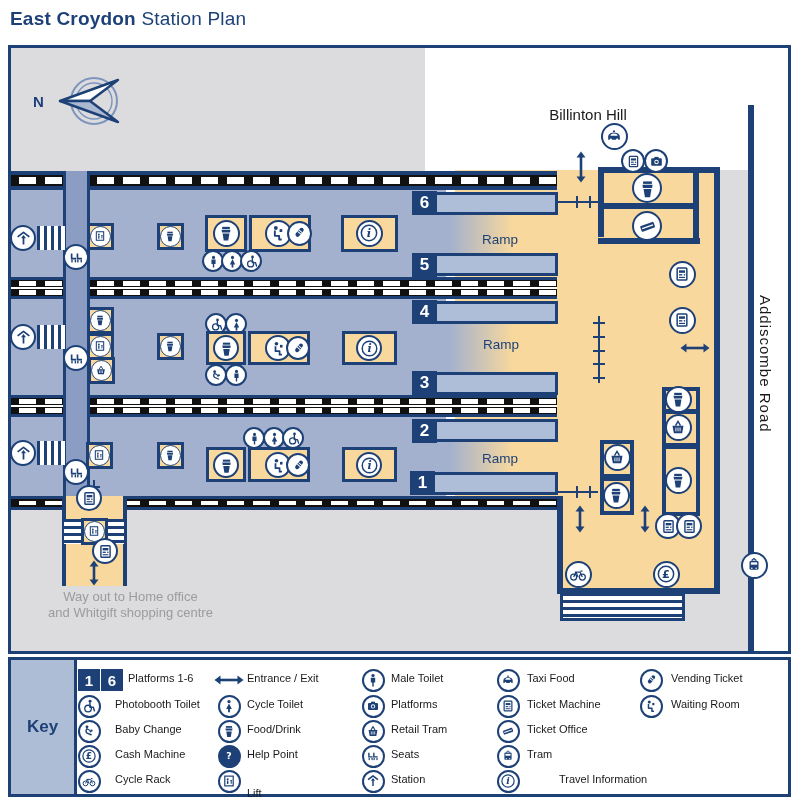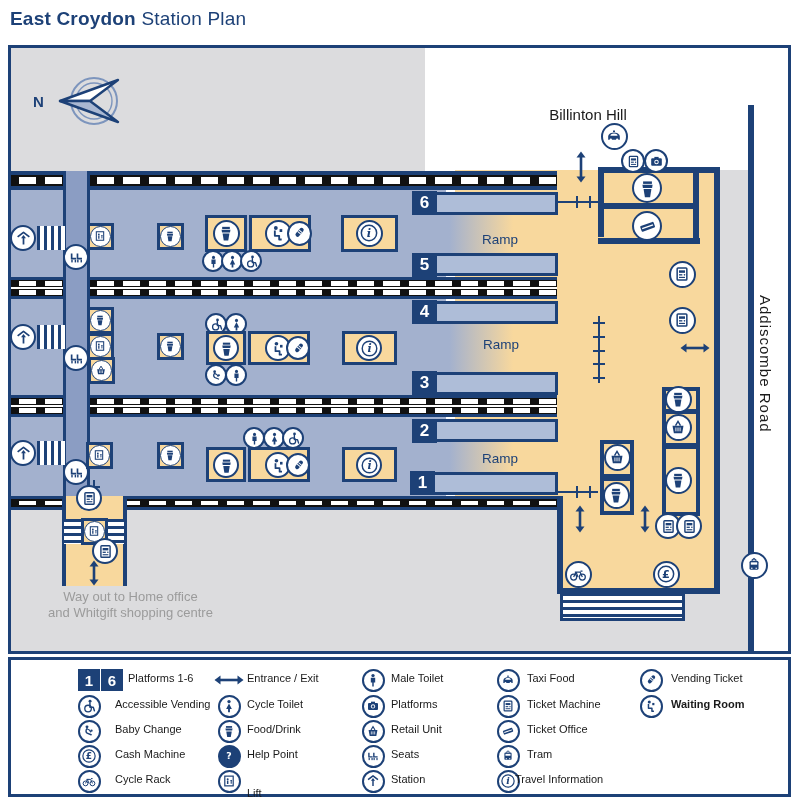--- a/index.html
+++ b/index.html
@@ -648,32 +648,33 @@
       <div class="pbadge" style="left: 412px; top: 371px;">3</div>
       <div class="pbadge" style="left: 412px; top: 419px;">2</div>
       <div class="pbadge" style="left: 410px; top: 471px;">1</div>
       <div class="ramplab" style="left: 500px; top: 239px;">Ramp</div>
       <div class="ramplab" style="left: 501px; top: 344px;">Ramp</div>
       <div class="ramplab" style="left: 500px; top: 458px;">Ramp</div>
     </div>
   <div class="mapborder"></div>
 
   <div class="keypanel">
+    <div class="keybox">Key</div>
     <div id="key-items" class="abs" style="left:0;top:0;width:777px;height:134px">
         <div class="kbadge" style="left: 67px; top: 9px;">1</div>
         <div class="kbadge" style="left: 90px; top: 9px;">6</div>
         <div class="klabel" style="left: 117px; top: 12px;">Platforms 1-6</div>
         <div class="cicon" style="width: 23px; height: 23px; left: 66.5px; top: 34.5px;">
           <svg width="16" height="16" viewBox="0 0 24 24">
             <circle cx="13.6" cy="4.7" r="2.2" fill="currentColor"></circle>
             <path d="M13.4 7v6.8h5l1.7 5.4" stroke="currentColor" stroke-width="2.2" fill="none" stroke-linecap="round" stroke-linejoin="round"></path>
             <circle cx="10.6" cy="15.8" r="4.9" fill="none" stroke="currentColor" stroke-width="2"></circle>
           </svg>
         </div>
-        <div class="klabel" style="left: 104px; top: 38px;">Accessible Vending</div>
+        <div class="klabel" style="left: 104px; top: 38px;">Photobooth Toilet</div>
         <div class="cicon" style="width: 23px; height: 23px; left: 66.5px; top: 59.5px;">
           <svg width="16" height="16" viewBox="0 0 24 24">
             <circle cx="9" cy="5.8" r="2.2" fill="currentColor"></circle>
             <path d="M8.8 8.6c-1.8 2.4-1.8 5 .4 6.6l6 2.4" fill="none" stroke="currentColor" stroke-width="2.1" stroke-linecap="round"></path>
             <path d="M9.6 9c2.6.7 4.2 2.1 4.8 4.3" fill="none" stroke="currentColor" stroke-width="1.9" stroke-linecap="round"></path>
             <circle cx="15.8" cy="11.6" r="1.7" fill="currentColor"></circle>
           </svg>
         </div>
         <div class="klabel" style="left: 104px; top: 63px;">Baby Change</div>
         <div class="cicon" style="width: 23px; height: 23px; left: 66.5px; top: 84.5px;">
@@ -744,21 +745,21 @@
           </svg>
         </div>
         <div class="klabel" style="left: 380px; top: 38px;">Platforms</div>
         <div class="cicon" style="width: 23px; height: 23px; left: 350.5px; top: 59.5px;">
           <svg width="16" height="16" viewBox="0 0 24 24">
             <path fill="currentColor" d="M5.4 10.6h13.2L17 19.4H7z"></path>
             <path d="M9 10.4l3-5 3 5" fill="none" stroke="currentColor" stroke-width="1.7"></path>
             <path d="M9.5 12.6v4.6M12 12.6v4.6M14.5 12.6v4.6" stroke="#fff" stroke-width="1.1" fill="none"></path>
           </svg>
         </div>
-        <div class="klabel" style="left: 380px; top: 63px;">Retail Unit</div>
+        <div class="klabel" style="left: 380px; top: 63px;">Retail Tram</div>
         <div class="cicon" style="width: 23px; height: 23px; left: 350.5px; top: 84.5px;">
           <svg width="16" height="16" viewBox="0 0 24 24">
             <path fill="currentColor" d="M4.8 7h2.1v5.4h4.6v2H4.8z"></path>
             <rect x="5.4" y="14.8" width="1.8" height="3.4" fill="currentColor"></rect>
             <rect x="9.7" y="14.8" width="1.8" height="3.4" fill="currentColor"></rect>
             <path fill="currentColor" d="M12.2 7h2.1v5.4h4.6v2h-6.7z"></path>
             <rect x="12.8" y="14.8" width="1.8" height="3.4" fill="currentColor"></rect>
             <rect x="17.1" y="14.8" width="1.8" height="3.4" fill="currentColor"></rect>
           </svg>
         </div>
@@ -808,35 +809,35 @@
             <circle cx="14.6" cy="16" r=".9" fill="#fff"></circle>
           </svg>
         </div>
         <div class="klabel" style="left: 516px; top: 88px;">Tram</div>
         <div class="cicon" style="width: 23px; height: 23px; left: 485.5px; top: 109.5px;">
           <svg width="16" height="16" viewBox="0 0 24 24">
             <circle cx="12" cy="12" r="9.2" fill="none" stroke="currentColor" stroke-width="1.8"></circle>
             <text x="12" y="16.8" text-anchor="middle" font-size="14" font-style="italic" font-weight="bold" font-family="DejaVu Serif,serif" fill="currentColor">i</text>
           </svg>
         </div>
-        <div class="klabel" style="left: 504px; top: 113px;">Travel Information</div>
+        <div class="klabel" style="left: 548px; top: 113px;">Travel Information</div>
         <div class="cicon" style="width: 23px; height: 23px; left: 628.5px; top: 8.5px;">
           <svg width="16" height="16" viewBox="0 0 24 24">
             <g transform="rotate(40 12 12)">
               <rect x="9.2" y="3.8" width="5.6" height="14" rx="2.8" fill="currentColor"></rect>
               <rect x="9.2" y="8.2" width="5.6" height="1.3" fill="#fff"></rect>
               <rect x="9.2" y="11" width="5.6" height="1.3" fill="#fff"></rect>
             </g>
           </svg>
         </div>
         <div class="klabel" style="left: 660px; top: 12px;">Vending Ticket</div>
         <div class="cicon" style="width: 23px; height: 23px; left: 628.5px; top: 34.5px;">
           <svg width="16" height="16" viewBox="0 0 24 24">
             <circle cx="9.4" cy="6" r="2.3" fill="currentColor"></circle>
             <path d="M8.2 9v6.4h5.2v4.4h3" fill="none" stroke="currentColor" stroke-width="2.2" stroke-linejoin="round"></path>
             <rect x="13.9" y="7.4" width="3.2" height="3.4" fill="currentColor"></rect>
             <circle cx="17.8" cy="5" r="1.9" fill="none" stroke="current" stroke-width="1"></circle>
           </svg>
         </div>
-        <div class="klabel" style="left: 660px; top: 38px; font-weight: bold;">Waiting Room</div>
+        <div class="klabel" style="left: 660px; top: 38px;">Waiting Room</div>
       </div>
   </div>
 </div>
 
 </body></html>

